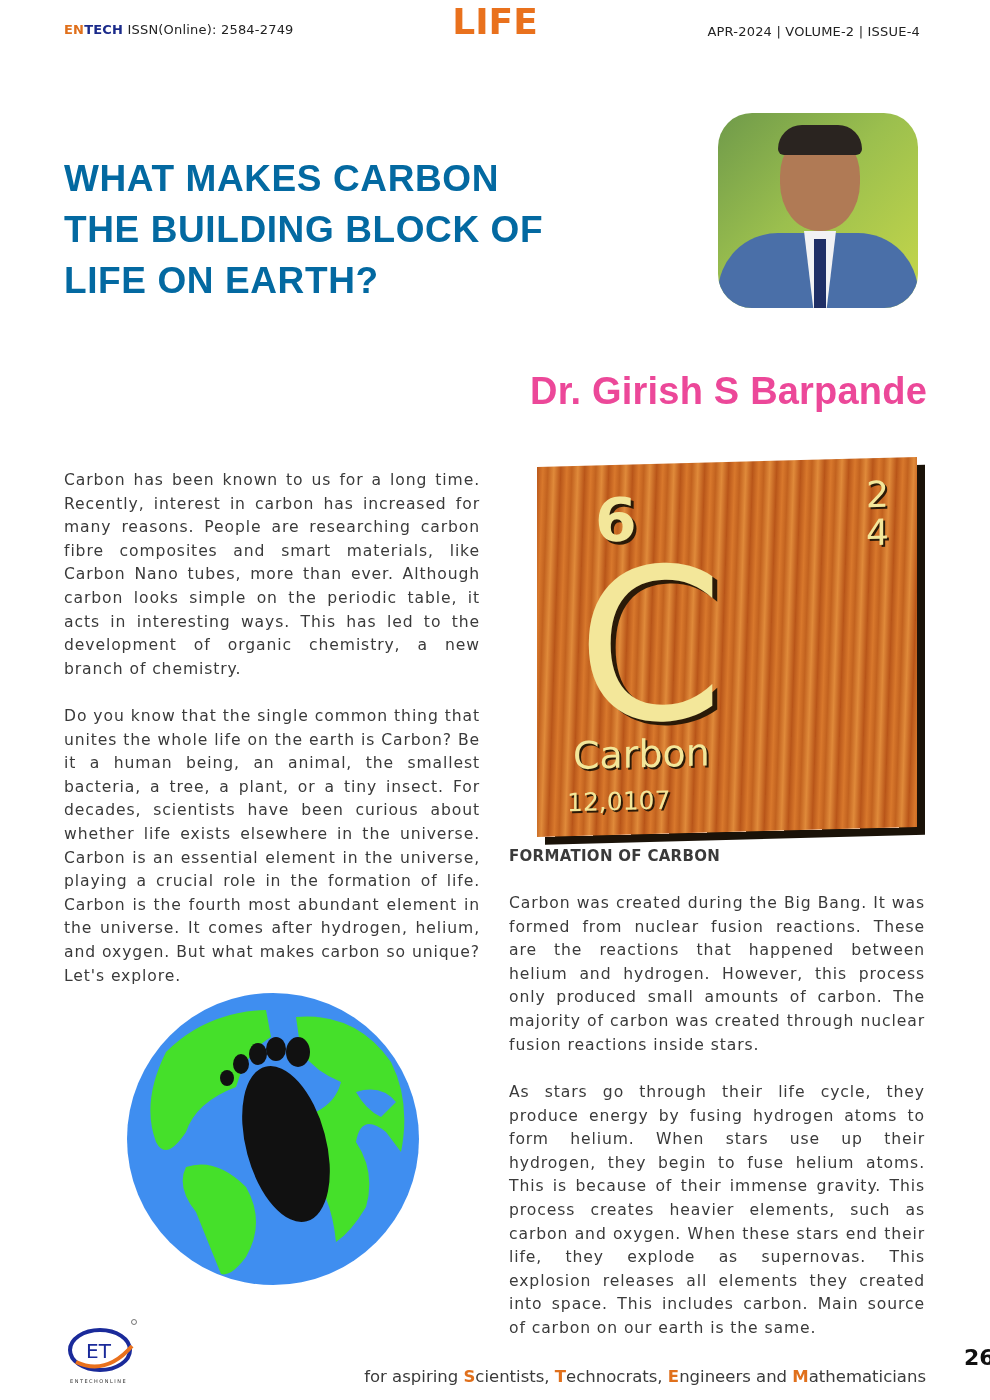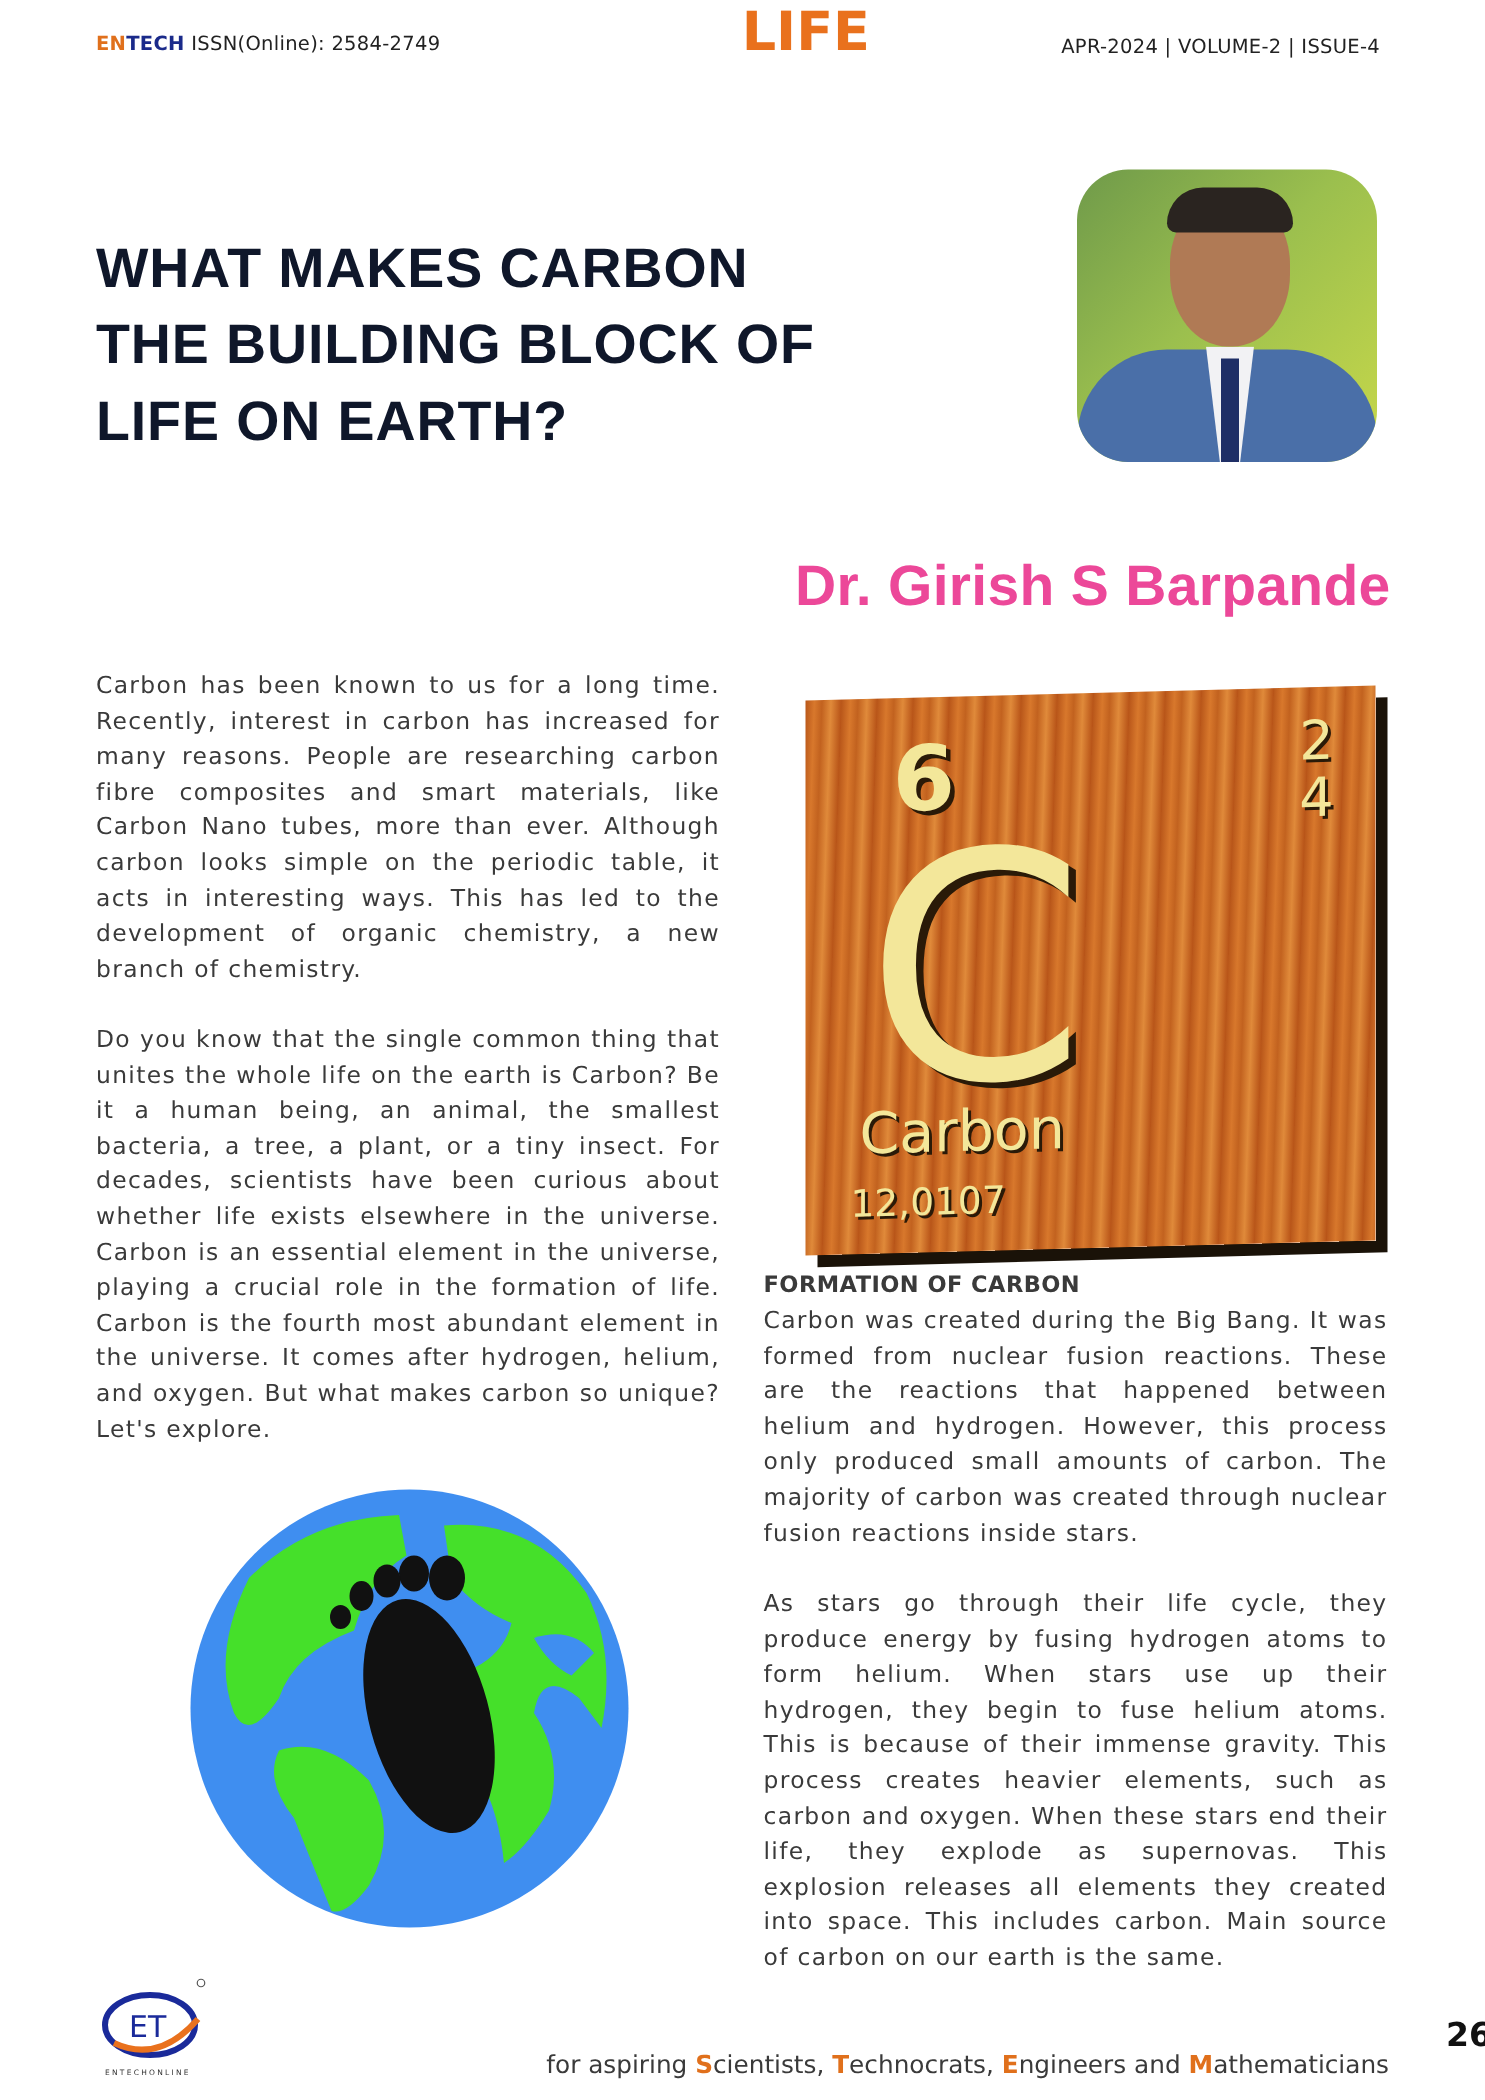--- a/index.html
+++ b/index.html
@@ -2,37 +2,37 @@
 <html><head>
 <meta charset="utf-8">
 <style>
   html, body { margin:0; padding:0; background:#ffffff; }
   body { width:990px; height:1400px; position:relative; overflow:hidden; font-family:"DejaVu Sans", sans-serif; color:#3a3a3a; }
   .abs { position:absolute; }
   
   .issn { left:64px; top:22px; font-size:13px; color:#222; letter-spacing:0.2px; }
   .issn .en { color:#e0701c; font-weight:bold; }
   .issn .tech { color:#1a2a8a; font-weight:bold; }
-  .masthead { left:410px; top:4px; width:170px; text-align:right; font-family:"DejaVu Sans", sans-serif; font-weight:bold; line-height:1; }
+  .masthead { left:410px; top:4px; width:170px; text-align:center; font-family:"DejaVu Sans", sans-serif; font-weight:bold; line-height:1; }
   .masthead .life { color:#e9711d; font-size:36px; letter-spacing:0px; }
   .masthead .focus { color:#111; font-size:37px; letter-spacing:0.5px; margin-top:2px; }
   .issue { right:70px; top:24px; font-size:13px; color:#222; letter-spacing:0.2px; }
   
-  .title { left:64px; top:153px; width:520px; font-family:"Liberation Sans", sans-serif; font-weight:bold; font-size:37px; line-height:51px; color:#0f172a; letter-spacing:0.6px; }
+  .title { left:64px; top:153px; width:520px; font-family:"Liberation Sans", sans-serif; font-weight:bold; font-size:37px; line-height:51px; color:#0369a1; letter-spacing:0.6px; }
   
   .portrait { left:718px; top:113px; width:200px; height:195px; border-radius:34px; overflow:hidden; background:linear-gradient(135deg,#6f9a4a 0%, #9bbf4e 45%, #c7d84a 100%); }
   .portrait .face { position:absolute; left:62px; top:18px; width:80px; height:100px; border-radius:45% 45% 48% 48%; background:#b07a55; }
   .portrait .hair { position:absolute; left:60px; top:12px; width:84px; height:30px; border-radius:40px 40px 10px 10px; background:#2a2420; }
   .portrait .suit { position:absolute; left:0; top:120px; width:200px; height:80px; border-radius:60px 60px 0 0; background:#4a6fa8; }
   .portrait .shirt { position:absolute; left:86px; top:118px; width:32px; height:80px; background:#f2f2f4; clip-path:polygon(0 0,100% 0,70% 100%,30% 100%); }
   .portrait .tie { position:absolute; left:96px; top:126px; width:12px; height:74px; background:#1f2f66; }
   
   .author { right:63px; top:370px; font-family:"Liberation Sans", sans-serif; font-weight:bold; font-size:38px; color:#ec4899; letter-spacing:0.2px; }
   
-  .para { font-family:"DejaVu Sans", sans-serif; font-size:15.6px; line-height:23.6px; letter-spacing:0.9px; text-align:justify; color:#3a3a3a; }
+  .para { font-family:"DejaVu Sans", sans-serif; font-size:15.6px; line-height:23.6px; letter-spacing:0.9px; text-align:justify; color:#3a3a3a;margin-top:23px; }
   .p1 { left:64px; top:446px; width:416px; }
   .p2 { left:64px; top:682px; width:416px; }
   .h-formation { left:509px; top:847px; font-family:"DejaVu Sans", sans-serif; font-weight:bold; font-size:15px; color:#3a3a3a; letter-spacing:0.3px; }
   .p3 { left:509px; top:869px; width:416px; }
   .p4 { left:509px; top:1058px; width:416px; }
   
   .tile-wrap { left:509px; top:452px; width:418px; height:388px; }
   .tile { position:absolute; left:28px; top:10px; width:380px; height:370px; background:repeating-linear-gradient(92deg,#b9571a 0px,#d8782c 6px,#c2621f 11px,#e08a3a 17px,#b85418 24px); transform:skewY(-1.5deg); box-shadow:8px 8px 0 #1a1208; }
   .tile .num { position:absolute; left:58px; top:20px; font-size:60px; font-weight:bold; color:#f3e79a; text-shadow:3px 3px 0 #2a1a08; }
   .tile .shells { position:absolute; right:28px; top:18px; font-size:36px; line-height:38px; color:#f3e79a; text-shadow:2px 2px 0 #2a1a08; text-align:center; }

